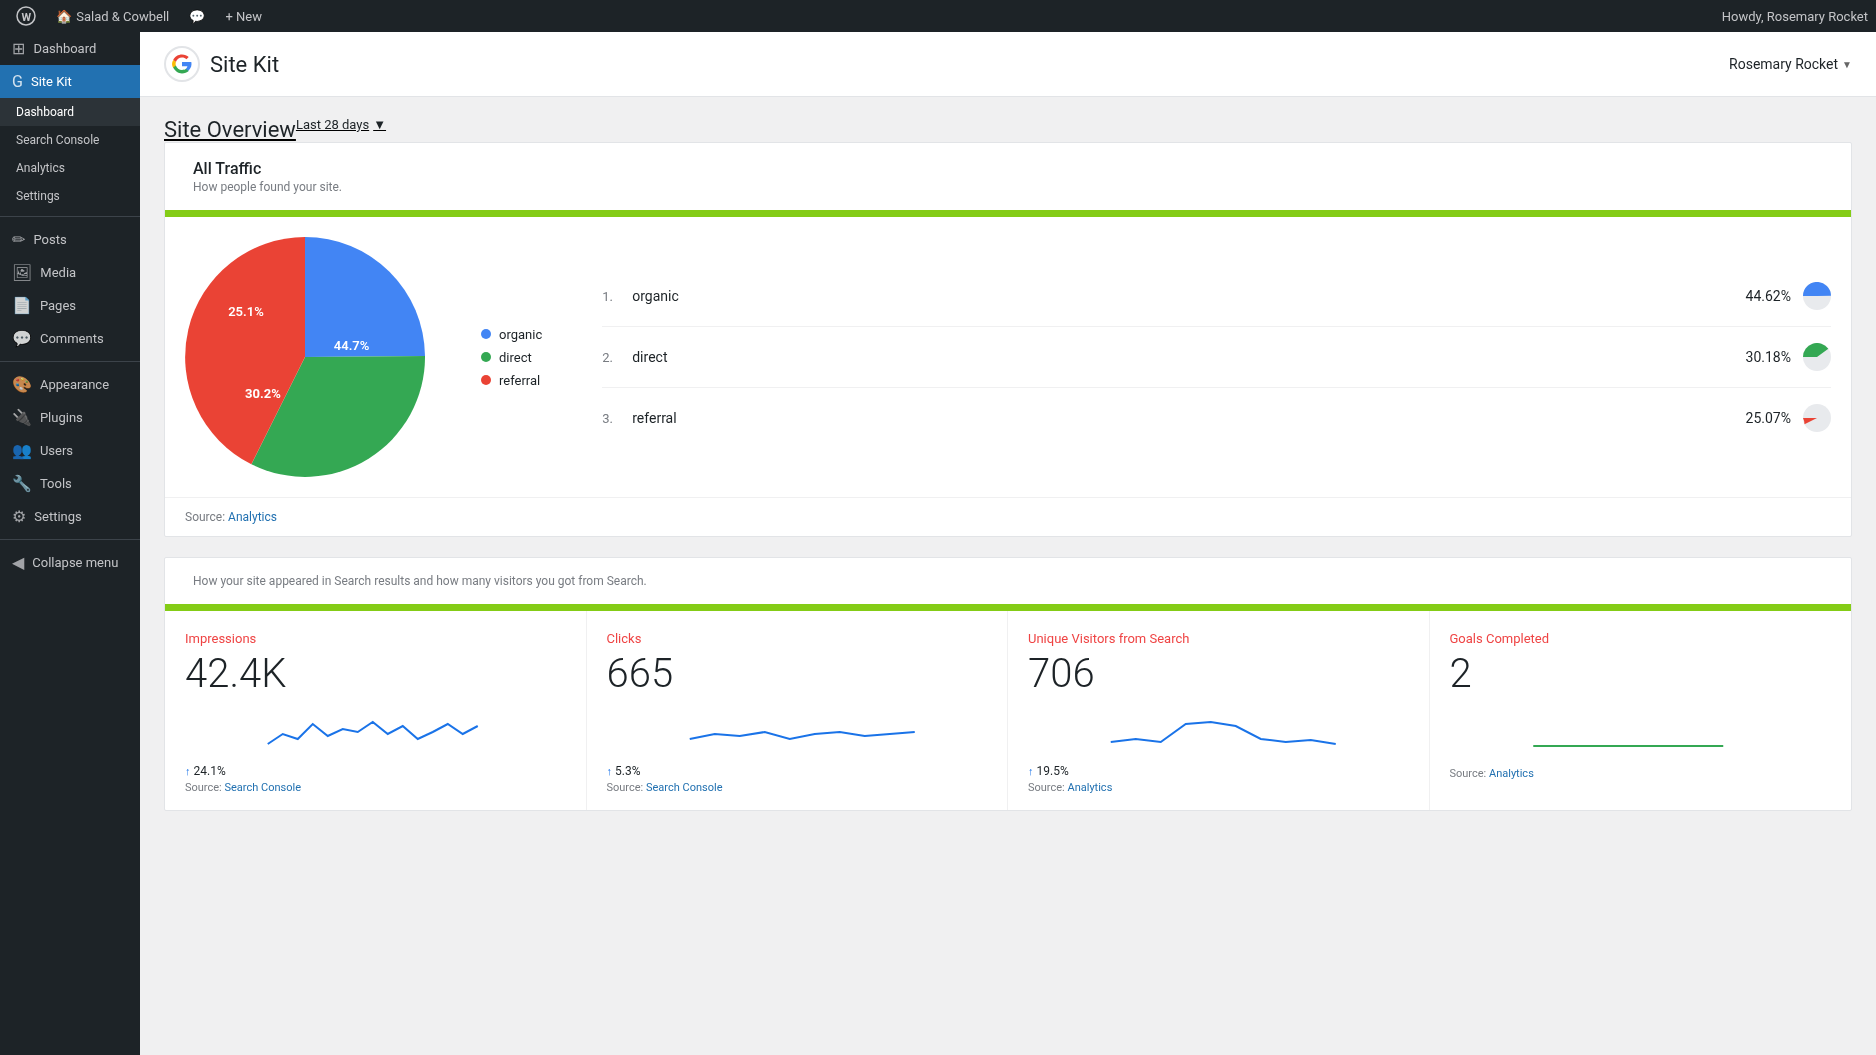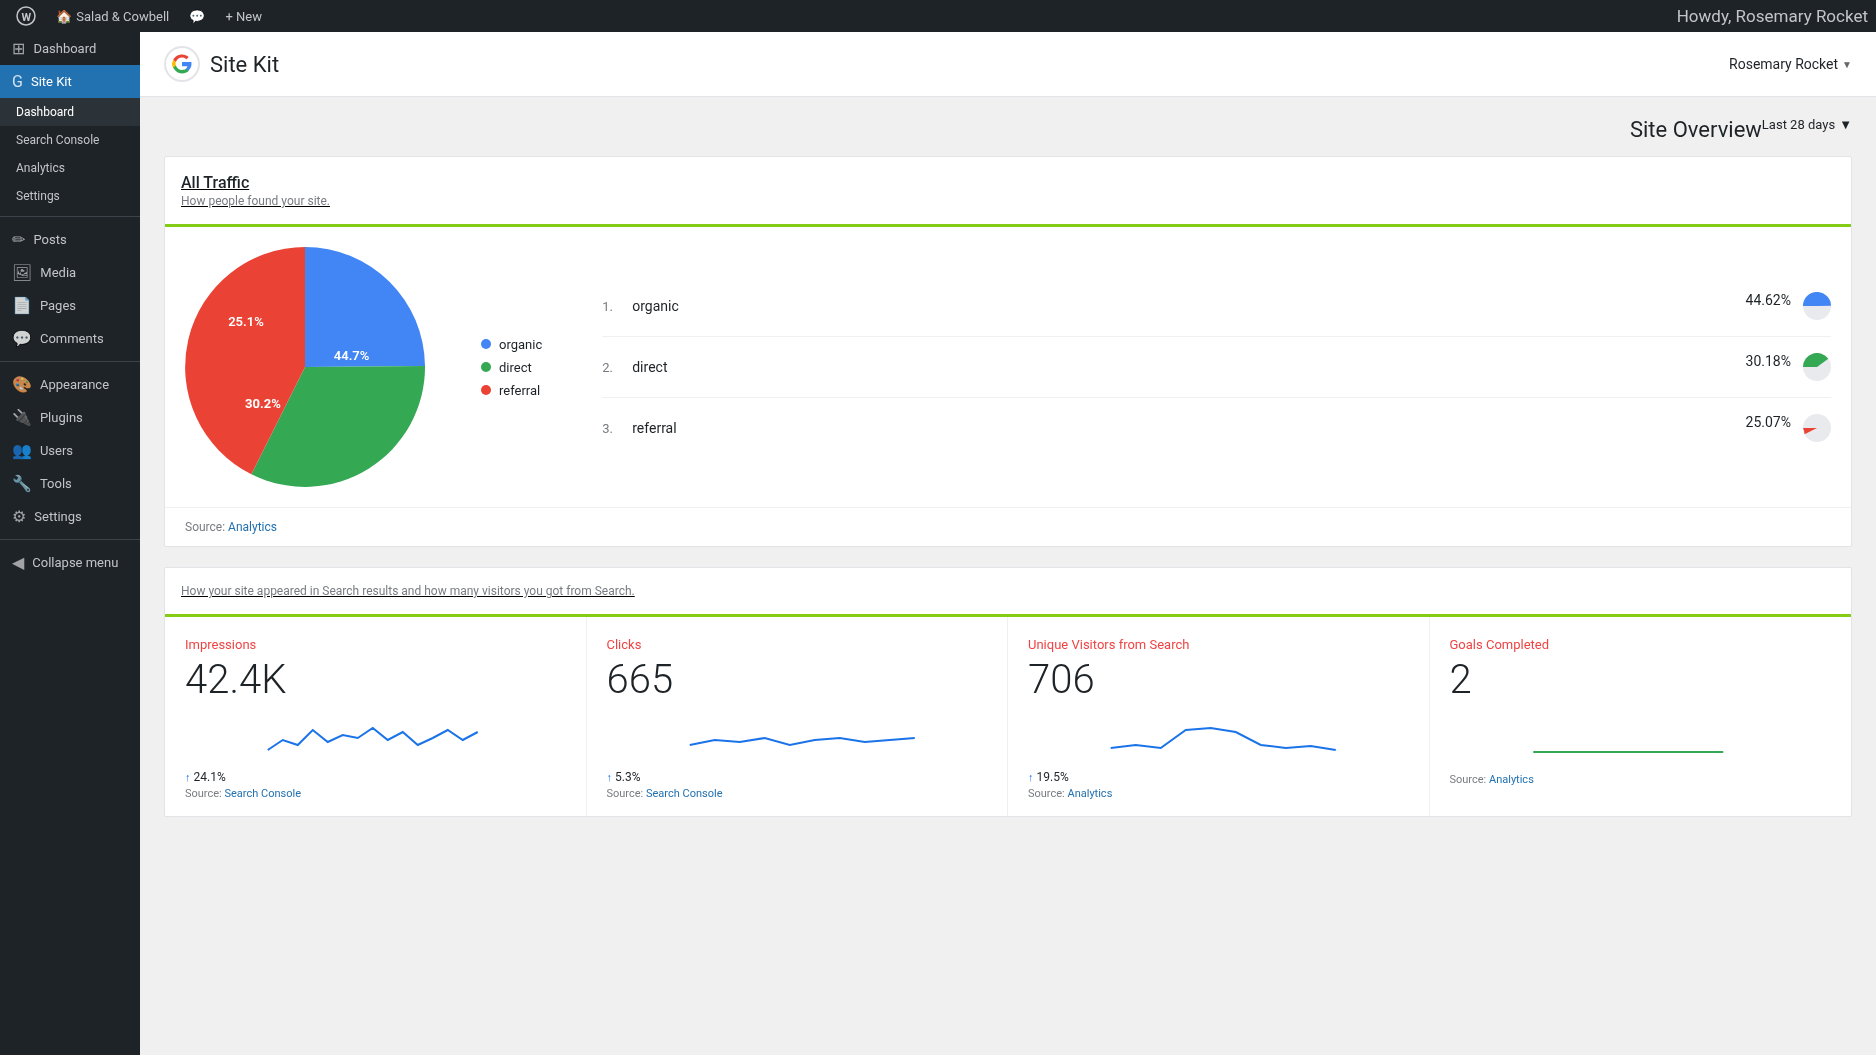--- a/index.html
+++ b/index.html
@@ -13,21 +13,21 @@
       display: flex;
       align-items: center;
       justify-content: space-between;
       padding: 0 8px;
       flex-shrink: 0;
       z-index: 100;
     }
     .adminbar-left { display: flex; align-items: center; gap: 4px; }
     .adminbar-item { color: #c3c4c7; font-size: 13px; padding: 0 8px; display: flex; align-items: center; gap: 4px; cursor: pointer; }
     .adminbar-wp-icon { width: 20px; height: 20px; fill: #c3c4c7; }
-    .adminbar-right { color: #c3c4c7; font-size: 17px; }
+    .adminbar-right { color: #c3c4c7; font-size: 13px; }
 
     
     #layout { display: flex; flex: 1; overflow: hidden; }
 
     
     #sidebar {
       width: 140px;
       background: #1d2327;
       color: #c3c4c7;
       overflow-y: auto;
@@ -72,34 +72,34 @@
     .plugin-name { font-size: 22px; font-weight: 400; color: #1d2327; }
     .user-dropdown { display: flex; align-items: center; gap: 4px; font-size: 14px; color: #1d2327; cursor: pointer; }
     .dropdown-arrow { font-size: 10px; color: #666; }
 
     
     #content { padding: 20px 24px; flex: 1; }
 
     .section-header {
       display: flex;
       align-items: flex-start;
-      justify-content: flex-end;
-      margin-bottom: 14px;
+      justify-content: flex-start;
+      text-decoration: underline;
     }
     .section-title { font-size: 22px; font-weight: 400; color: #1d2327; }
     .date-range { display: flex; align-items: center; gap: 4px; font-size: 13px; color: #1d2327; cursor: pointer; }
 
     
     .card {
       background: #fff;
       border: 1px solid #e2e4e7;
       border-radius: 2px;
       margin-bottom: 20px;
     }
-    .card-header { padding: 16px 16px; border-bottom: 3px solid #84cc16; text-decoration: underline; }
+    .card-header { padding: 16px 28px; border-bottom: 7px solid #84cc16; }
     .card-title { font-size: 16px; font-weight: 500; color: #1d2327; margin-bottom: 2px; }
     .card-subtitle { font-size: 12px; color: #787c82; }
     .card-body { padding: 20px; }
 
     
     .traffic-layout { display: flex; align-items: center; gap: 40px; }
     .legend { display: flex; flex-direction: column; gap: 8px; margin-left: 16px; }
     .legend-item { display: flex; align-items: center; gap: 8px; font-size: 13px; color: #1d2327; }
     .legend-dot { width: 10px; height: 10px; border-radius: 50%; flex-shrink: 0; }
 
@@ -108,21 +108,21 @@
     .traffic-row {
       display: flex;
       align-items: center;
       justify-content: space-between;
       padding: 16px 0;
       border-bottom: 1px solid #f0f0f1;
     }
     .traffic-row:last-child { border-bottom: none; }
     .traffic-row-left { display: flex; align-items: center; gap: 10px; font-size: 14px; color: #1d2327; }
     .row-num { color: #787c82; font-size: 13px; min-width: 20px; }
-    .traffic-row-right { display: flex; gap: 12px; }
+    .traffic-row-right { display: flex; align-items: center; gap: 12px; }
     .traffic-pct { font-size: 14px; color: #1d2327; }
     .mini-pie { width: 28px; height: 28px; }
 
     .source-line { padding: 12px 20px; font-size: 12px; color: #787c82; border-top: 1px solid #f0f0f1; }
     .source-link { color: #2271b1; text-decoration: none; cursor: pointer; }
 
     
     .funnel-grid { display: grid; grid-template-columns: 1fr 1fr 1fr 1fr; gap: 0; }
     .funnel-cell {
       padding: 20px 20px 16px 20px;

